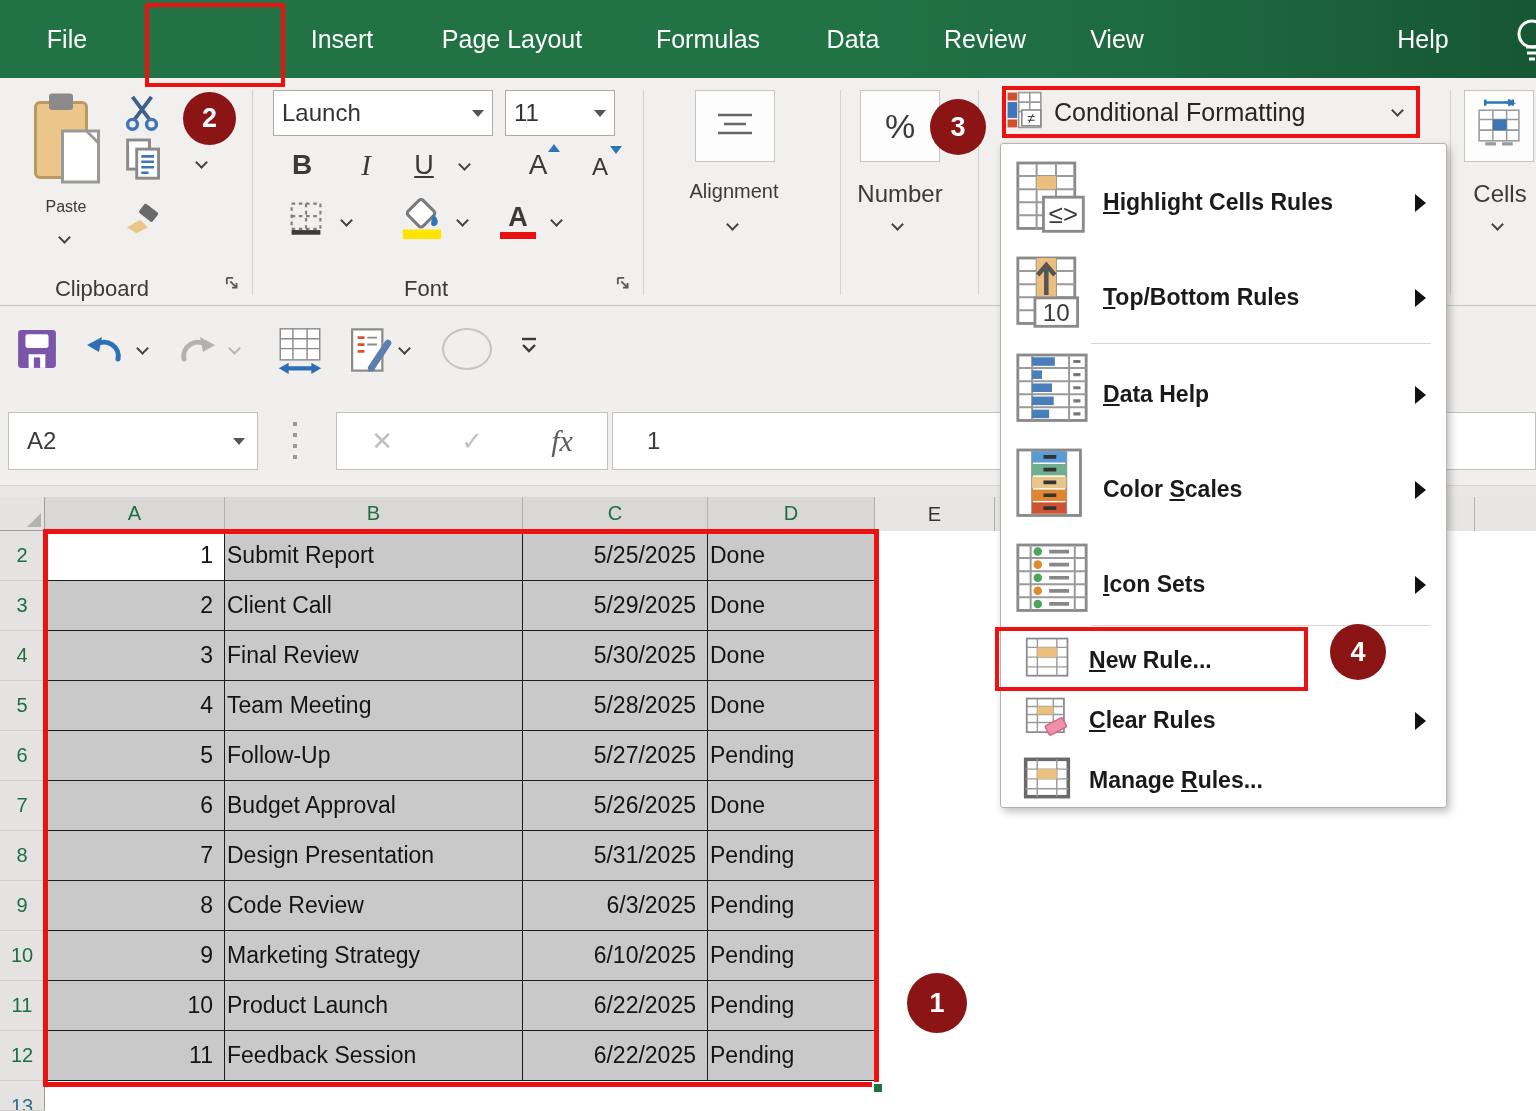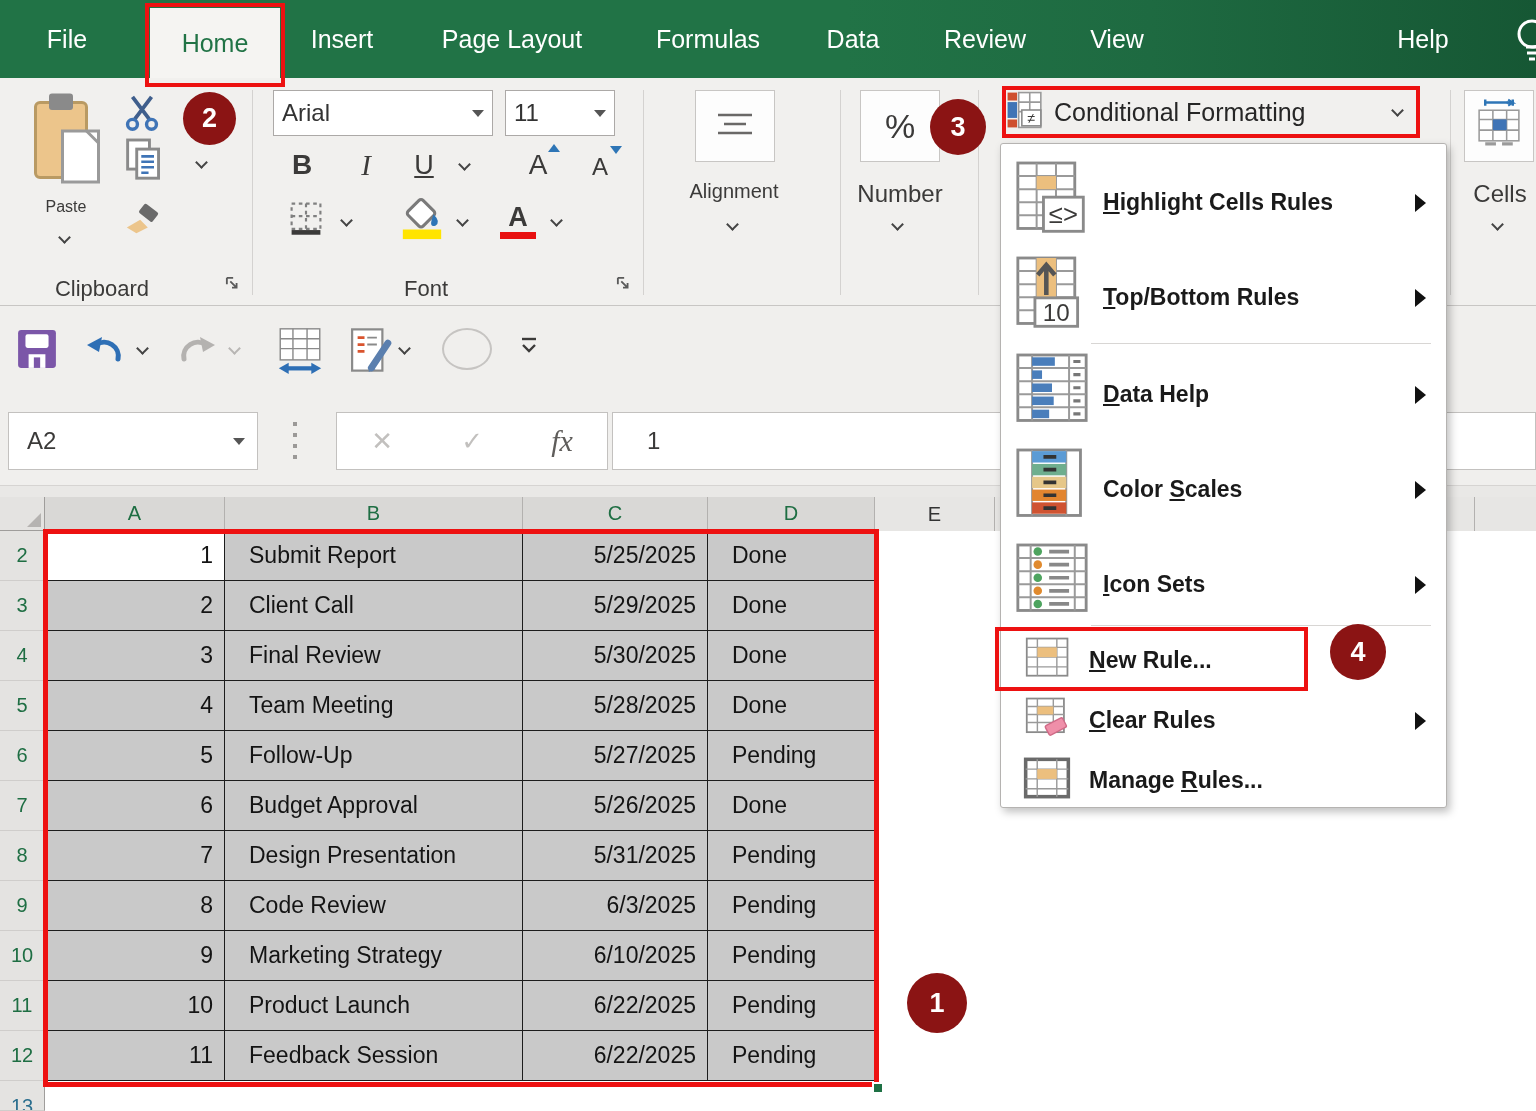--- a/index.html
+++ b/index.html
@@ -58,21 +58,21 @@
   .rowhs { position:absolute; left:0; top:45px; width:45px; }
   .rowh { width:45px; height:50px; background:#e4e3e1; border-right:1px solid #9f9d9b;
     border-bottom:1px solid #cfcdcb; display:flex; align-items:center; justify-content:center;
     font-size:20px; color:#1e6e43; }
   .rowh.partial { height:30px; align-items:flex-start; padding-top:14px; color:#2a6e8e; overflow:hidden; }
   .grid { position:absolute; left:45px; top:45px; }
   .srow { display:flex; }
   .cell { height:50px; background:#c9c9c9; border-right:1px solid #1c1c1c; border-bottom:1px solid #1c1c1c;
     font-size:23px; color:#141414; display:flex; align-items:center; }
   .cell.alignr { justify-content:flex-end; padding-right:11px; }
-  .cell.alignl { padding-left:24px; }
+  .cell.alignl { padding-left:2px; }
   .cell.active { background:#fff; }
   .selbox { position:absolute; left:43px; top:43px; width:836px; height:558px;
     border:5px solid #ed1111; z-index:8; pointer-events:none; }
   .fillhandle { position:absolute; left:872px; top:595px; width:12px; height:12px;
     background:#1e7145; border:2px solid #fff; z-index:9; }
 
   
   .cfmenu { position:absolute; left:1000px; top:143px; width:447px; height:665px; background:#fff;
     border:1px solid #b5b3b1; border-radius:3px; box-shadow:3px 4px 8px rgba(0,0,0,.25); z-index:50; }
   .mi { position:absolute; left:6px; width:430px; display:flex; align-items:center; }
@@ -96,21 +96,20 @@
 
   <div class="tabbar">
     <span class="tab" style="left:67px">File</span>
     <span class="tab" style="left:342px">Insert</span>
     <span class="tab" style="left:512px">Page Layout</span>
     <span class="tab" style="left:708px">Formulas</span>
     <span class="tab" style="left:853px">Data</span>
     <span class="tab" style="left:985px">Review</span>
     <span class="tab" style="left:1117px">View</span>
     <span class="tab" style="left:1423px">Help</span>
-    <div class="home-tab">Home</div>
     <span class="bulb">
       <svg width="44" height="46" viewBox="0 0 44 46">
           <circle cx="26" cy="18" r="13" fill="none" stroke="#fff" stroke-width="3"></circle>
           <path d="M20 31 h12 M21 37 h10 M23 43 h6" stroke="#fff" stroke-width="3" fill="none"></path>
         </svg>
     </span>
   </div>
 
   <div class="ribbon">
     <div class="vsep" style="left:252px"></div>
@@ -162,21 +161,21 @@
     </div>
     <div class="grplabel" style="left:102px;top:198px">Clipboard</div>
     <span class="launcher" style="left:224px;top:197px">
       <svg width="16" height="16" viewBox="0 0 14 14">
           <path d="M2.5 2.5 H8 M2.5 2.5 V8" stroke="#5a5a5a" stroke-width="1.6" fill="none"></path>
           <path d="M5.5 5.5 L11 11 M11 7 V11 H7" stroke="#5a5a5a" stroke-width="1.6" fill="none"></path>
         </svg>
     </span>
 
     <div class="combo" style="left:273px;top:12px;width:220px;height:46px">
-      <span>Arial</span>
+      <span>Launch</span>
       <span class="tri-down"></span>
     </div>
     <div class="combo" style="left:505px;top:12px;width:110px;height:46px">
       <span>11</span>
       <span class="tri-down"></span>
     </div>
     <div class="rbtn" style="left:284px;top:68px;width:36px;height:38px;font-weight:bold;font-size:28px;color:#3b3a39">B</div>
     <div class="rbtn" style="left:348px;top:68px;width:36px;height:38px;font-style:italic;font-family:'Liberation Serif',serif;font-size:29px;color:#3b3a39">I</div>
     <div class="rbtn" style="left:406px;top:68px;width:36px;height:38px;font-size:27px;color:#3b3a39;text-decoration:underline">U</div>
     <span class="chev" style="position:absolute;left:460px;top:82px"></span>

